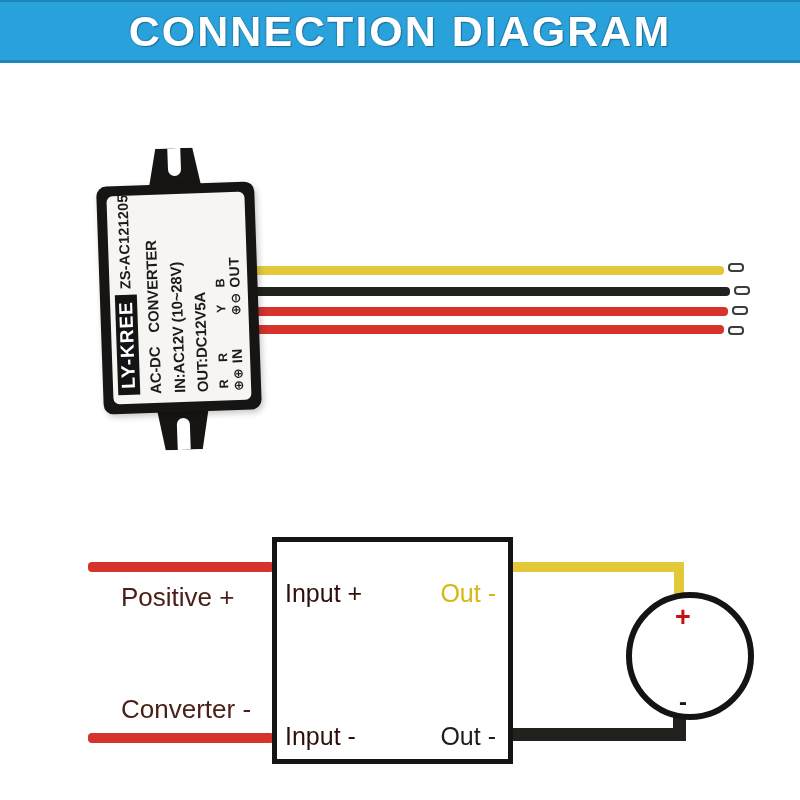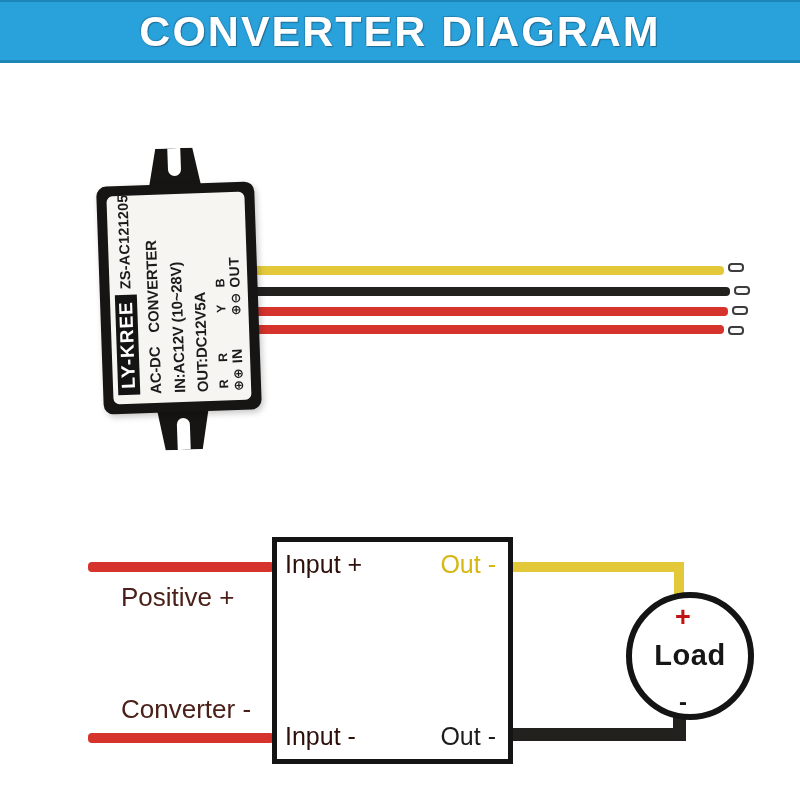--- a/index.html
+++ b/index.html
@@ -61,21 +61,21 @@
   .tgroup { display:flex; flex-direction:column; line-height:1.05; }
   .tletters { font-size:12.5px; font-weight:bold; letter-spacing:7px; padding-left:3px; }
   .tsyms { font-size:13px; font-weight:bold; letter-spacing:1px; }
   .tsyms .tname { font-size:14px; margin-left:4px; letter-spacing:.5px; }
 
   
   .sch-box {
     position:absolute; left:272px; top:537px; width:241px; height:227px;
     border:5px solid #141414; background:#ffffff; z-index:2;
   }
-  .sch-label { position:absolute; font-size:25px; white-space:nowrap; }
+  .sch-label { position:absolute; font-size:25px; white-space:nowrap;margin-top:29px; }
   .dark-red { color:#2e100b; }
   .ylw-text { color:#d6b713; }
   .sch-title { position:absolute; left:0; right:0; top:96px; text-align:center;
                font-size:27px; color:#1c1c1c; }
   .pole-label { position:absolute; font-size:26px; color:#4a2018; white-space:nowrap; z-index:2; }
   .sch-wire { position:absolute; z-index:1; }
   .load-circle {
     position:absolute; left:626px; top:592px; width:128px; height:128px;
     border:6px solid #141414; border-radius:50%; background:#ffffff; z-index:2;
   }
@@ -85,21 +85,21 @@
                 font-size:29px; font-weight:bold; color:#161616; letter-spacing:.5px; }
   .load-minus { position:absolute; left:0; right:14px; bottom:0; text-align:center;
                 font-size:24px; font-weight:bold; color:#161616; line-height:1; }
 </style>
 </head>
 <body>
 
 <div class="stage">
 
   <div class="banner">
-    <span class="banner-text">CONVERTER DIAGRAM</span>
+    <span class="banner-text">CONNECTION DIAGRAM</span>
   </div>
 
   <div>
     <div class="wire wire-yellow" style="left:248px; top:266px; width:476px;"></div>
     <div class="wire wire-black" style="left:248px; top:287px; width:482px;"></div>
     <div class="wire wire-red" style="left:248px; top:307px; width:480px;"></div>
     <div class="wire wire-red" style="left:248px; top:325px; width:476px;"></div>
     <div class="wire-tip" style="left:728px; top:263px;"></div>
     <div class="wire-tip" style="left:734px; top:286px;"></div>
     <div class="wire-tip" style="left:732px; top:306px;"></div>
@@ -160,18 +160,17 @@
     </div>
 
     <div class="sch-wire wire-yellow" style="left:513px; top:562px; width:171px; height:10px;"></div>
     <div class="sch-wire wire-yellow" style="left:674px; top:566px; width:10px; height:34px;"></div>
 
     <div class="sch-wire wire-black" style="left:673px; top:700px; width:13px; height:40px;"></div>
     <div class="sch-wire wire-black" style="left:513px; top:728px; width:173px; height:13px;"></div>
 
     <div class="load-circle">
       <span class="load-plus">+</span>
-      <span class="load-name">Load</span>
       <span class="load-minus">-</span>
     </div>
   </div>
 
 </div>
 
 </body></html>

